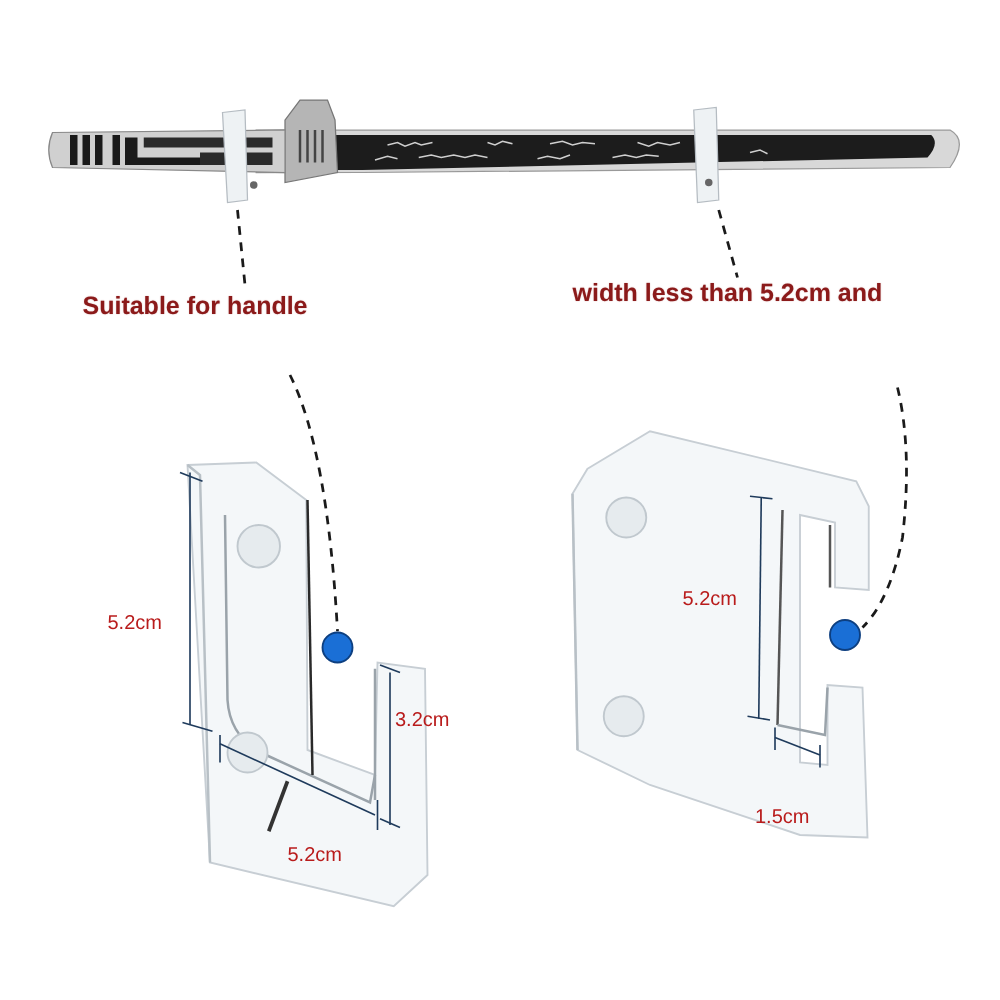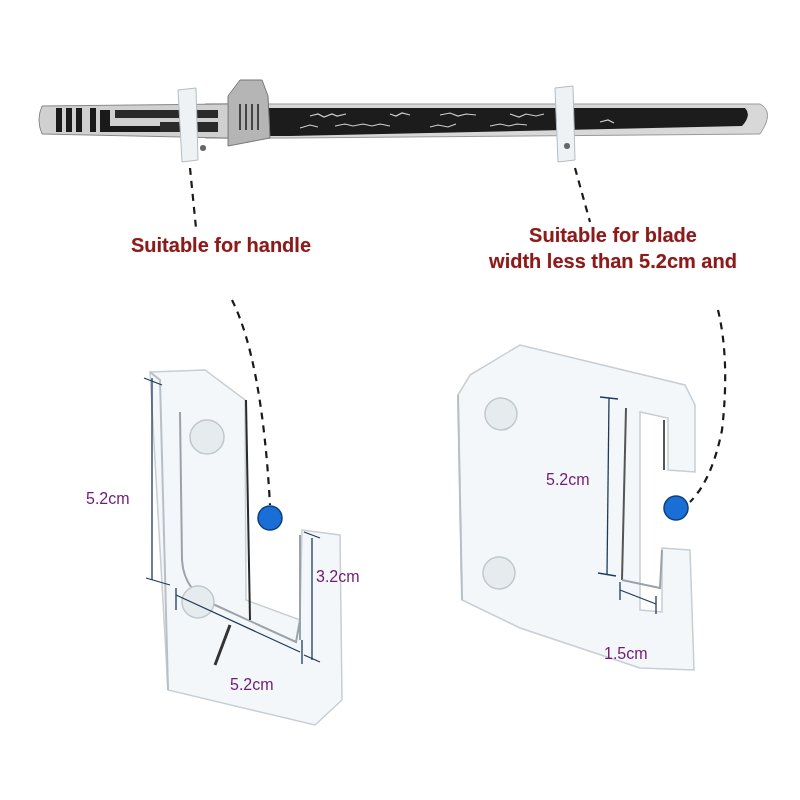--- a/index.html
+++ b/index.html
@@ -1,24 +1,24 @@
 <!DOCTYPE html>
 <html><head>
   <meta charset="utf-8">
   <style>
     html, body { margin: 0; padding: 0; background: #ffffff; }
     body { width: 800px; height: 800px; position: relative; overflow: hidden; font-family: "Liberation Sans", sans-serif; }
     svg.scene { position: absolute; left: 0; top: 0; width: 800px; height: 800px; }
     .callout {
       position: absolute; color: #8b1a1a; font-weight: bold; font-size: 20px;
-      line-height: 26px; text-align: center; white-space: nowrap;
+      line-height: 26px; text-align: left; white-space: nowrap;
       text-shadow: 0 0 1px rgba(139,26,26,0.4);
     }
     .dim {
-      position: absolute; color: #701a75; font-size: 16px; line-height: 18px;
+      position: absolute; color: #b91c1c; font-size: 16px; line-height: 18px;
       white-space: nowrap;
       text-align: right;
     }
   </style>
 </head>
 <body>
 
 <svg class="scene" viewBox="0 0 800 800">
 
   <g>
@@ -114,21 +114,20 @@
 
   <circle cx="270" cy="518" r="12" fill="#1a6fd6" stroke="#0d3f80" stroke-width="1.5"></circle>
   <circle cx="676" cy="508" r="12" fill="#1a6fd6" stroke="#0d3f80" stroke-width="1.5"></circle>
 </svg>
 
 <div class="callout" style="left:66px; top:232px; width:310px;">
   <div>Suitable for handle</div>
 </div>
 
 <div class="callout" style="left:458px; top:222px; width:310px;">
-  <div>Suitable for blade</div>
   <div>width less than 5.2cm and</div>
 </div>
 
 <div class="dim" style="left:86px; top:490px;">5.2cm</div>
 <div class="dim" style="left:230px; top:676px;">5.2cm</div>
 <div class="dim" style="left:316px; top:568px;">3.2cm</div>
 <div class="dim" style="left:546px; top:471px;">5.2cm</div>
 <div class="dim" style="left:604px; top:645px;">1.5cm</div>
 
 </body></html>

